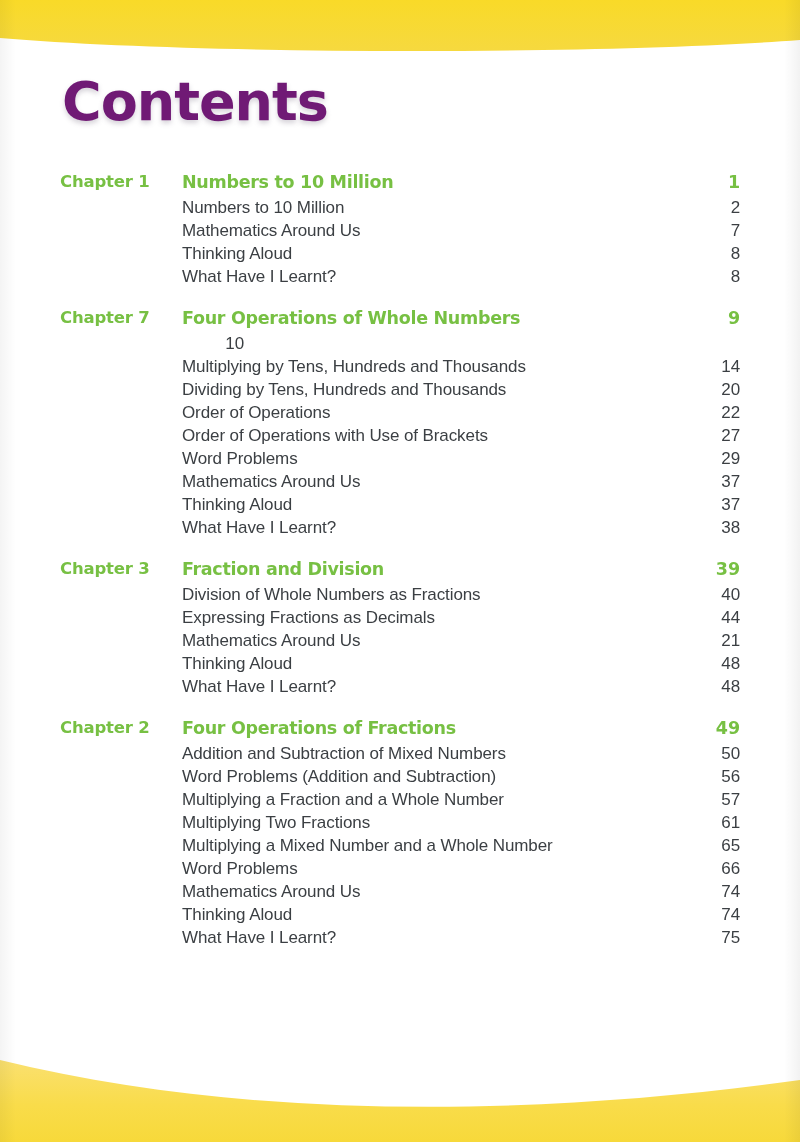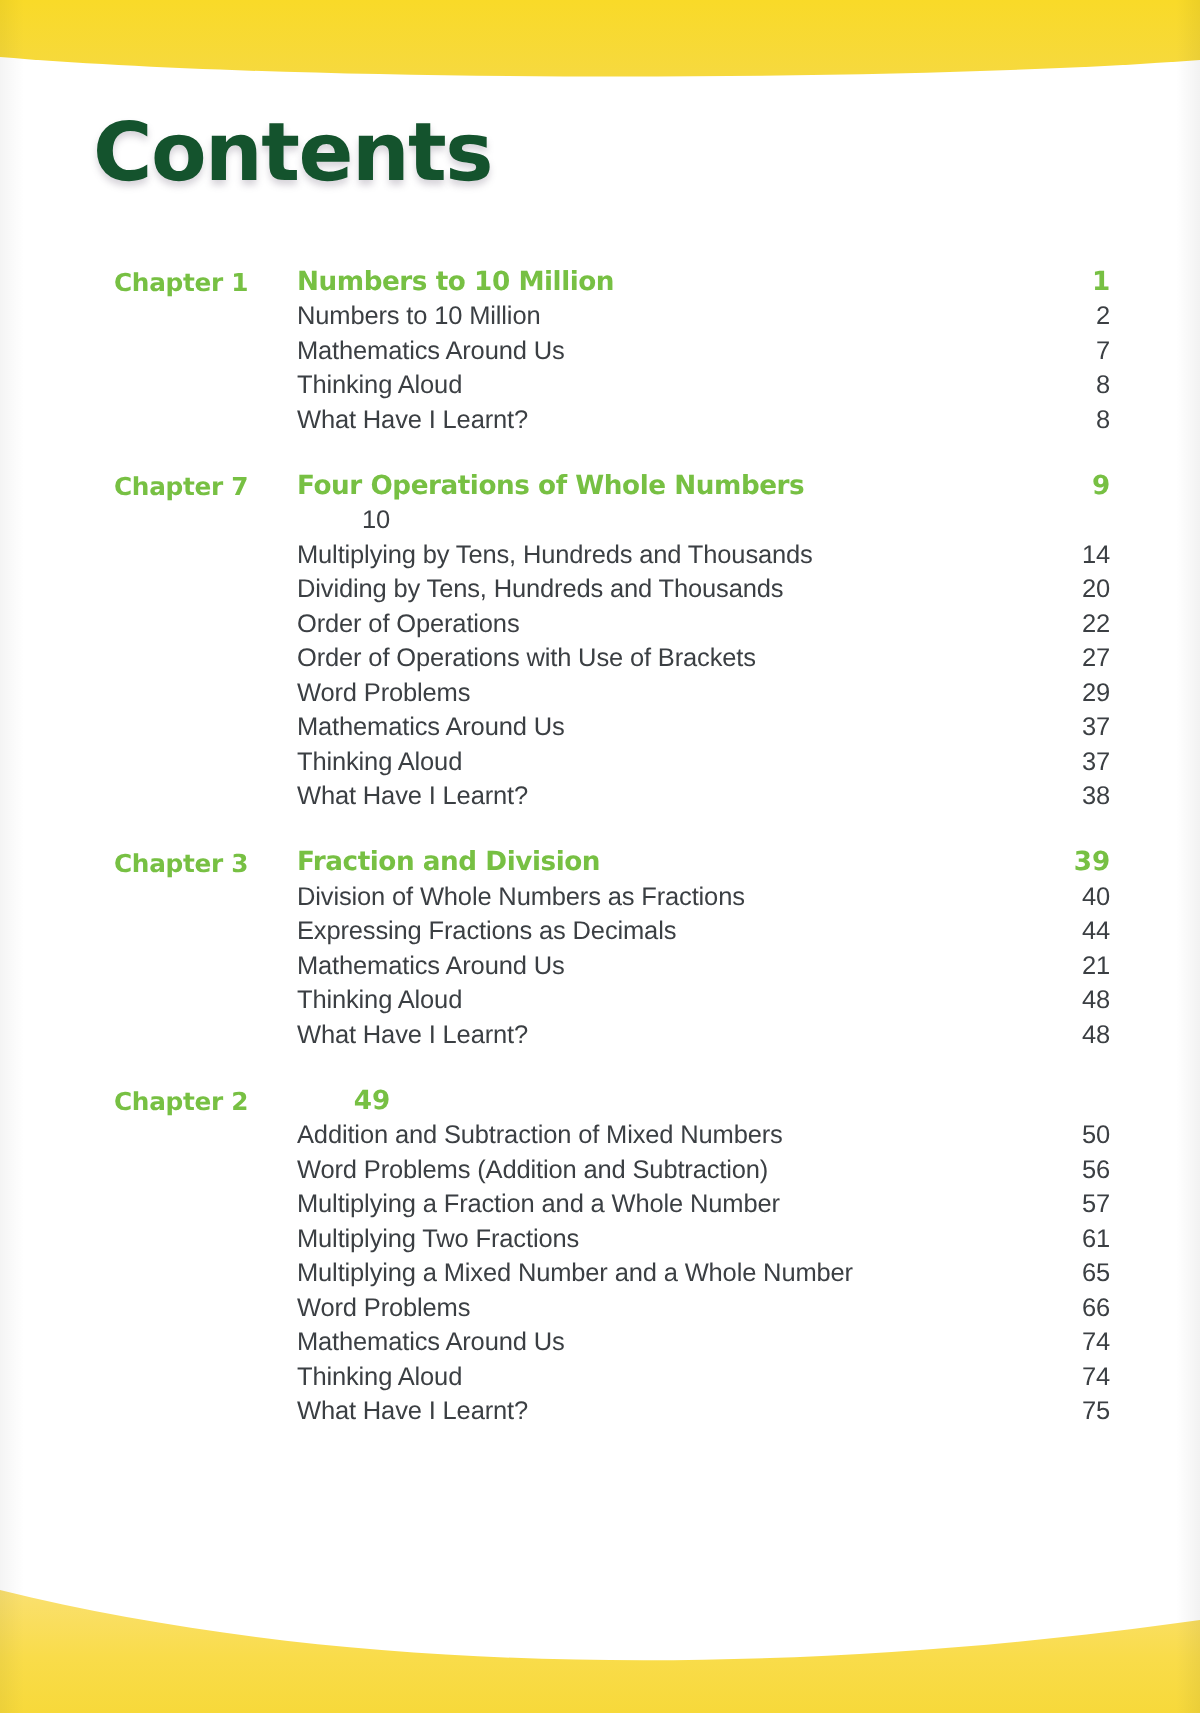--- a/index.html
+++ b/index.html
@@ -54,21 +54,21 @@
   
   .title-wrap {
     position: absolute;
     left: 62px;
     top: 74px;
   }
   .title {
     font-size: 54px;
     font-weight: bold;
     letter-spacing: -1px;
-    color: #14532d;
+    color: #701a75;
     font-family: "DejaVu Sans", sans-serif;
     -webkit-text-stroke: 7px #ffffff;
     paint-order: stroke fill;
     text-shadow:
        0 3px 5px rgba(120,110,130,0.30),
        0 1px 0 rgba(255,255,255,0.9);
     margin: 0;
     line-height: 1.05;
   }
 
@@ -77,23 +77,22 @@
     position: absolute;
     left: 60px;
     top: 172px;
     width: 680px;
   }
   .chapter-block {
     margin-bottom: 18px;
   }
   .row {
     display: flex;
-    align-items: flex-end;
+    align-items: flex-start;
     height: 23px;
-    margin-left: 16px;
   }
   .col-chapter {
     width: 122px;
     flex: 0 0 122px;
     font-size: 16.5px;
     font-weight: bold;
     color: #77C043;
     font-family: "DejaVu Sans", sans-serif;
     letter-spacing: -0.2px;
     -webkit-text-stroke: 2.4px #ffffff;
@@ -278,20 +277,21 @@
         </div>
         <div class="row">
           <div class="col-chapter"></div>
           <div class="col-title">What Have I Learnt?</div>
           <div class="col-page">48</div>
         </div>
       </div>
       <div class="chapter-block">
         <div class="row row-head">
           <div class="col-chapter">Chapter 2</div>
+          <div class="col-title">Four Operations of Fractions</div>
           <div class="col-page">49</div>
         </div>
         <div class="row">
           <div class="col-chapter"></div>
           <div class="col-title">Addition and Subtraction of Mixed Numbers</div>
           <div class="col-page">50</div>
         </div>
         <div class="row">
           <div class="col-chapter"></div>
           <div class="col-title">Word Problems (Addition and Subtraction)</div>

